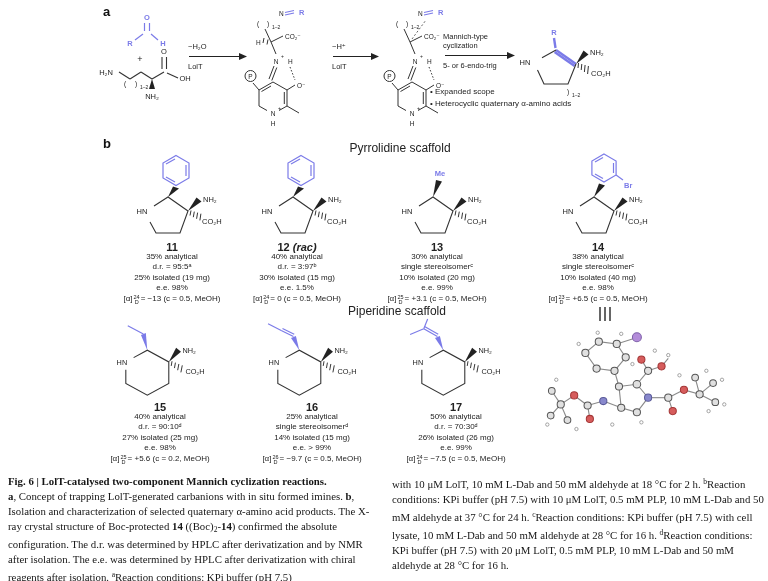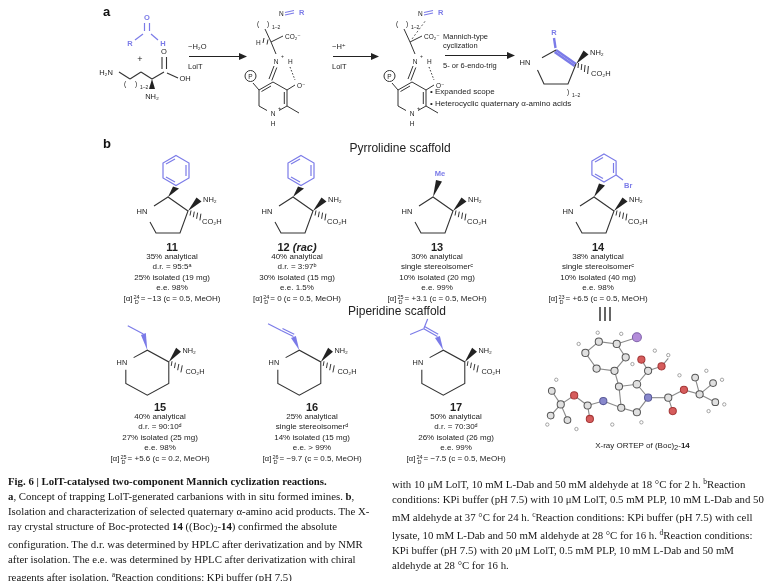--- a/index.html
+++ b/index.html
@@ -553,21 +553,20 @@
         <circle cx="156" cy="48" r="1.5"></circle>
       <circle cx="158" cy="70" r="1.5"></circle>
         <circle cx="144" cy="76" r="1.5"></circle>
         <circle cx="8" cy="48" r="1.5"></circle>
       <circle cx="0" cy="88" r="1.5"></circle>
         <circle cx="26" cy="92" r="1.5"></circle>
         <circle cx="58" cy="88" r="1.5"></circle>
       <circle cx="84" cy="86" r="1.5"></circle>
     </g>
   </svg>
-  <div class="ortep-cap"><span>X-ray ORTEP of (Boc)</span><span class="seg-sub">2</span><span>-</span><span class="seg-b">14</span></div>
 
   <div class="caption">
     <div class="cap-col cap-left">
       <div class="cap-title">Fig. 6 | LolT-catalysed two-component Mannich cyclization reactions.</div>
       <div><span class="seg-b">a</span><span>, Concept of trapping LolT-generated carbanions with in situ formed imines. </span><span class="seg-b">b</span><span>, Isolation and characterization of selected quaternary α-amino acid products. The X-ray crystal structure of Boc-protected </span><span class="seg-b">14</span><span> ((Boc)</span><span class="seg-sub">2</span><span>-</span><span class="seg-b">14</span><span>) confirmed the absolute configuration. The d.r. was determined by HPLC after derivatization and by NMR after isolation. The e.e. was determined by HPLC after derivatization with chiral reagents after isolation. </span><span class="seg-sup">a</span><span>Reaction conditions: KPi buffer (pH 7.5)</span></div>
     </div>
     <div class="cap-col cap-right">
       <div><span>with 10 μM LolT, 10 mM L-Dab and 50 mM aldehyde at 18 °C for 2 h. </span><span class="seg-sup">b</span><span>Reaction conditions: KPi buffer (pH 7.5) with 10 μM LolT, 0.5 mM PLP, 10 mM L-Dab and 50 mM aldehyde at 37 °C for 24 h. </span><span class="seg-sup">c</span><span>Reaction conditions: KPi buffer (pH 7.5) with cell lysate, 10 mM L-Dab and 50 mM aldehyde at 28 °C for 16 h. </span><span class="seg-sup">d</span><span>Reaction conditions: KPi buffer (pH 7.5) with 20 μM LolT, 0.5 mM PLP, 10 mM L-Dab and 50 mM aldehyde at 28 °C for 16 h.</span></div>
     </div>
   </div>

